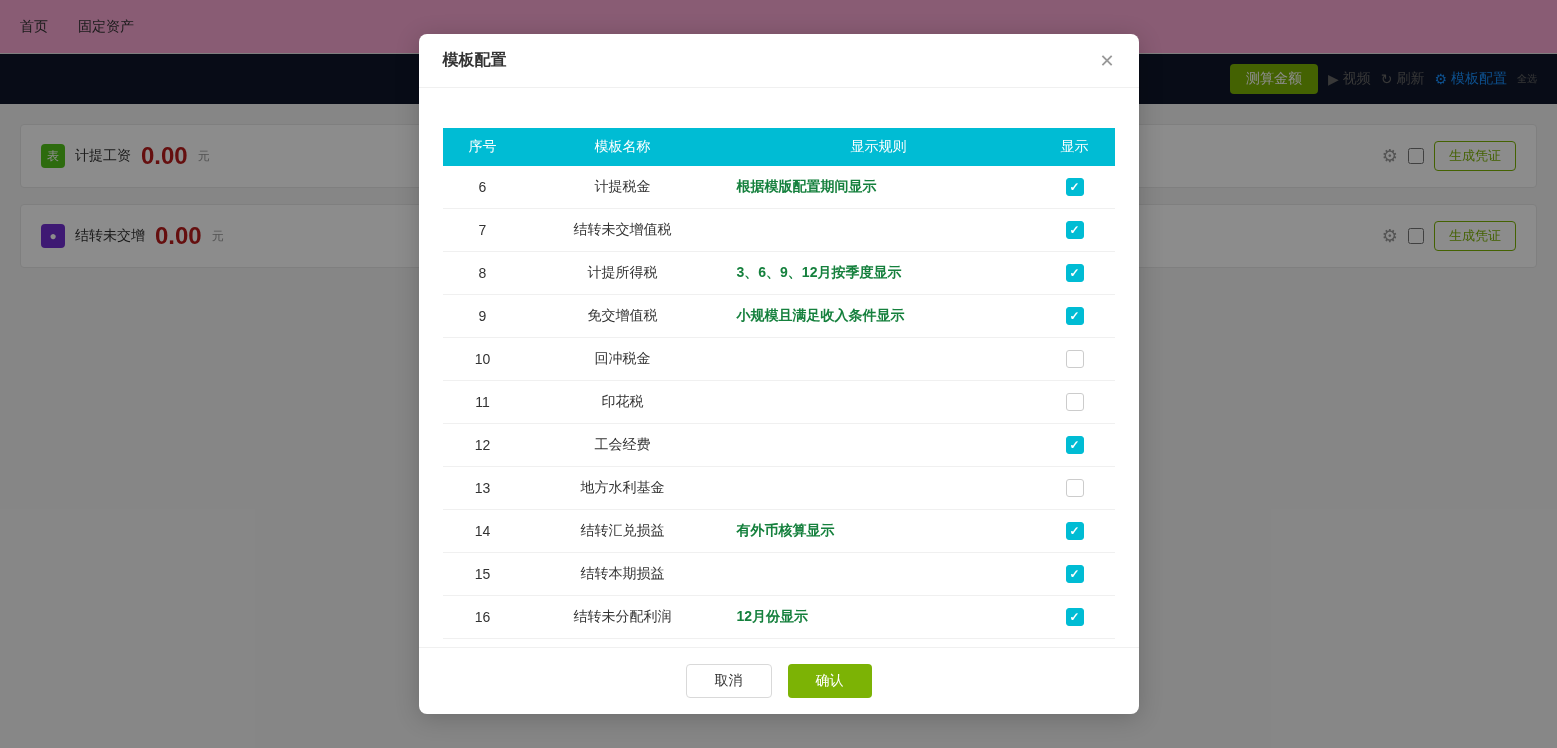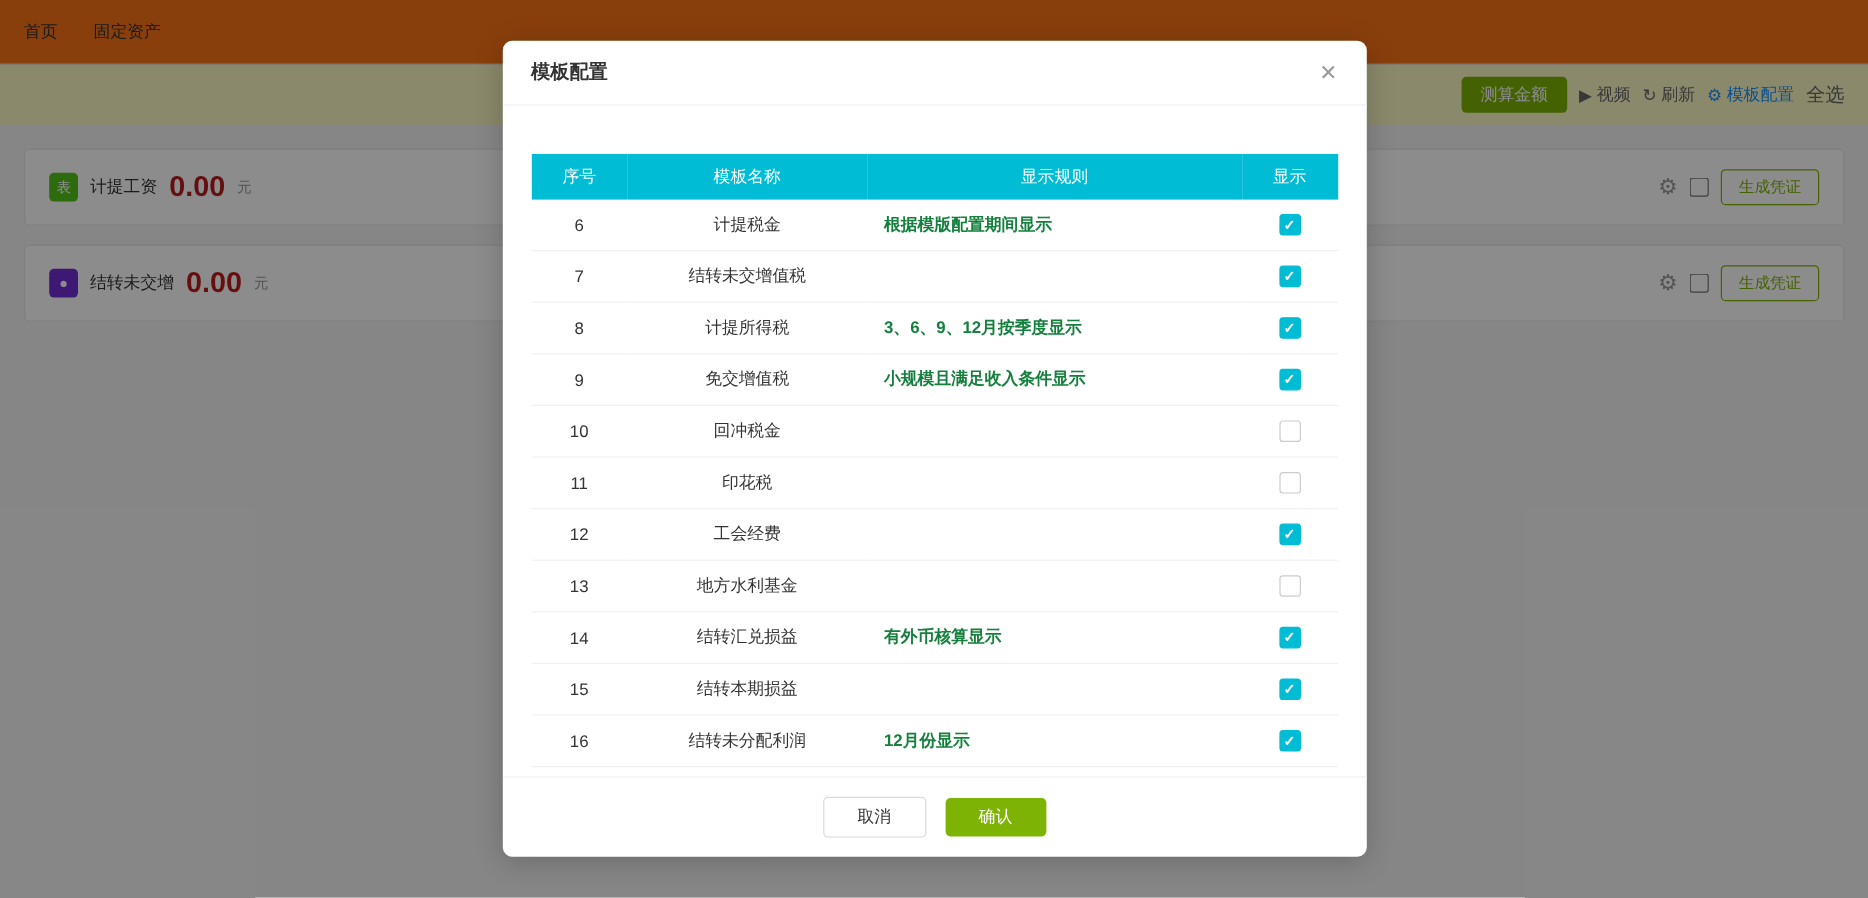--- a/index.html
+++ b/index.html
@@ -17,37 +17,37 @@
     .bg-page {
       width: 100%;
       height: 100%;
       background: #f5f5f5;
       position: absolute;
       top: 0; left: 0;
     }
 
     
     .top-nav {
-      background: #f97316;
+      background: #f9a8d4;
       height: 54px;
       display: flex;
       align-items: center;
       padding: 0 20px;
       gap: 30px;
       border-bottom: 1px solid #e8e8e8;
     }
     .top-nav-item {
       color: #333;
       font-size: 14px;
       cursor: pointer;
     }
 
     
     .sub-header {
-      background: #fef9c3;
+      background: #0f172a;
       height: 50px;
       display: flex;
       align-items: center;
       padding: 0 20px;
       gap: 10px;
       justify-content: flex-end;
     }
     .btn-calc {
       background: #7cb305;
       color: #fff;
@@ -72,21 +72,21 @@
       background: transparent;
       border: none;
       cursor: pointer;
       font-size: 14px;
       display: flex;
       align-items: center;
       gap: 4px;
     }
     .btn-select-all {
       color: #666;
-      font-size: 16px;
+      font-size: 10px;
     }
 
     
     .tabs-bar {
       background: #fff;
       display: flex;
       border-bottom: 2px solid #00bcd4;
       padding: 0 20px;
     }
     .tab-item {
@@ -283,21 +283,20 @@
     .custom-checkbox.checked::after {
       content: '✓';
       color: #fff;
       font-size: 12px;
       font-weight: bold;
     }
 
     
     .modal-footer {
       display: flex;
-      align-items: center;
       justify-content: center;
       gap: 16px;
       padding: 16px 24px;
       border-top: 1px solid #f0f0f0;
     }
     .btn-cancel {
       border: 1px solid #d9d9d9;
       background: #fff;
       color: #333;
       padding: 7px 28px;

